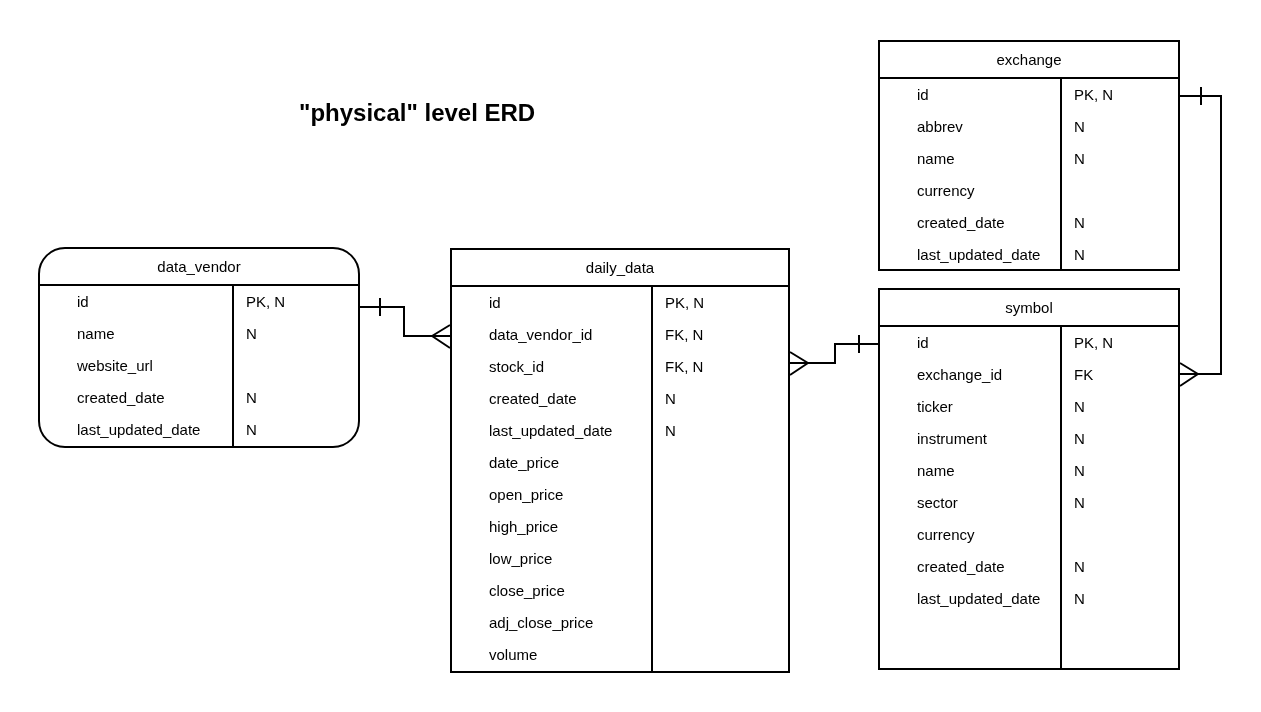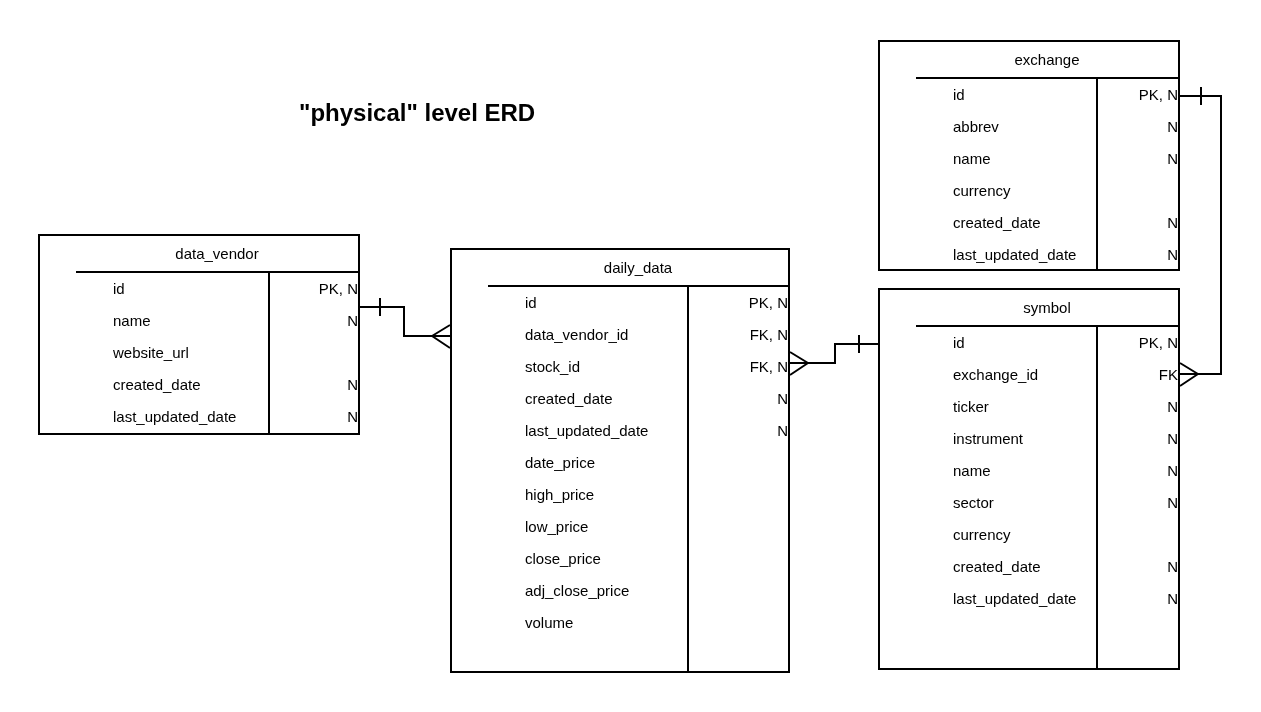--- a/index.html
+++ b/index.html
@@ -7,31 +7,30 @@
     position:relative; width:1261px; height:712px; background:#ffffff;
     font-family:"Liberation Sans", sans-serif; color:#000000; overflow:hidden;
   }
   .erd-title {
     position:absolute; left:299px; top:99px;
     font-size:24px; font-weight:bold; white-space:nowrap;
   }
   .entity {
     position:absolute; background:#ffffff; border:2px solid #000000;
     box-sizing:border-box;
-    padding-left:36px;
   }
   .entity-title {
     height:35px; line-height:35px; border-bottom:2px solid #000000;
     text-align:center; font-size:15px;
   }
   .entity-body { position:relative; height:calc(100% - 37px); overflow:hidden;margin-left:31px; }
   .col-divider { position:absolute; top:0; bottom:0; width:2px; background:#000000; }
   .field-row { display:flex; height:32px; line-height:32px; font-size:15px; }
   .f-name { flex:none; padding-left:6px; white-space:nowrap; overflow:hidden; }
-  .f-keys { flex:1; padding-left:8px; white-space:nowrap; overflow:hidden;text-align:right; }
+  .f-keys { flex:1; padding-left:8px; white-space:nowrap; overflow:hidden; }
   .dv .f-name  { width:161px; }
   .dd .f-name  { width:168px; }
   .ex .f-name  { width:149px; }
   .sy .f-name  { width:149px; }
   .connectors { position:absolute; left:0; top:0; pointer-events:none; }
 </style>
 </head>
 <body>
 
 <div class="canvas">
@@ -49,21 +48,21 @@
       <path d="M859 335 V353"></path>
       <path d="M808 363 L790 352 M808 363 L790 375"></path>
     </g>
     <g stroke="#000000" stroke-width="2" fill="none">
       <path d="M1180 96 H1221 V374 H1180"></path>
       <path d="M1201 87 V105"></path>
       <path d="M1198 374 L1180 363 M1198 374 L1180 386"></path>
     </g>
   </svg>
 
-  <div class="entity dv" style="left:38px; top:234px; width:322px; height:201px;">
+  <div class="entity dv" style="left:38px; top:247px; width:322px; height:201px;border-radius:27px;">
     <div class="entity-title">data_vendor</div>
     <div class="entity-body">
       <div class="col-divider" style="left:161px;"></div>
       <div class="field-row">
         <span class="f-name">id</span>
         <span class="f-keys">PK, N</span>
       </div>
       <div class="field-row">
         <span class="f-name">name</span>
         <span class="f-keys">N</span>
@@ -105,20 +104,24 @@
       </div>
       <div class="field-row">
         <span class="f-name">last_updated_date</span>
         <span class="f-keys">N</span>
       </div>
       <div class="field-row">
         <span class="f-name">date_price</span>
         <span class="f-keys"></span>
       </div>
       <div class="field-row">
+        <span class="f-name">open_price</span>
+        <span class="f-keys"></span>
+      </div>
+      <div class="field-row">
         <span class="f-name">high_price</span>
         <span class="f-keys"></span>
       </div>
       <div class="field-row">
         <span class="f-name">low_price</span>
         <span class="f-keys"></span>
       </div>
       <div class="field-row">
         <span class="f-name">close_price</span>
         <span class="f-keys"></span>

